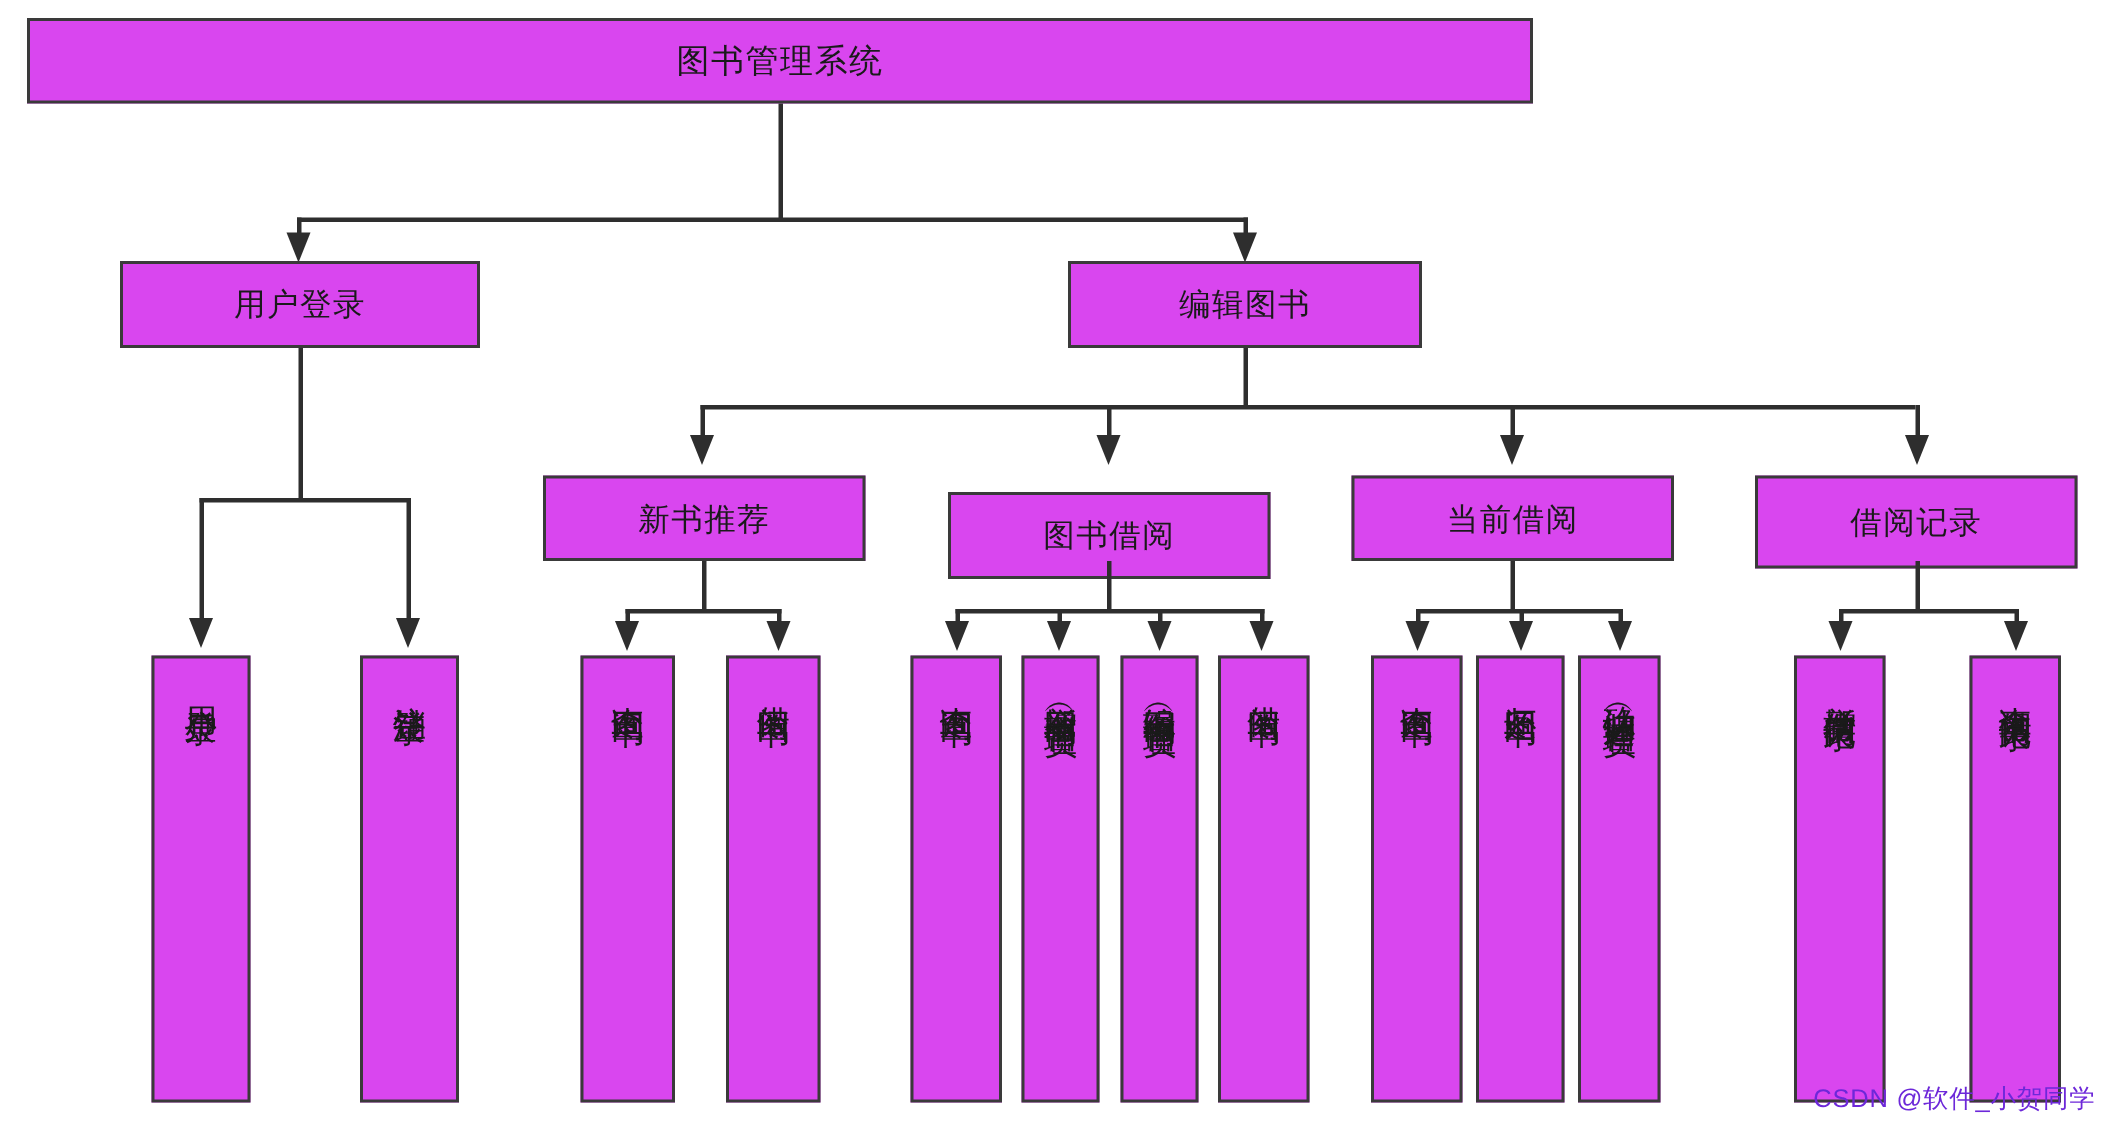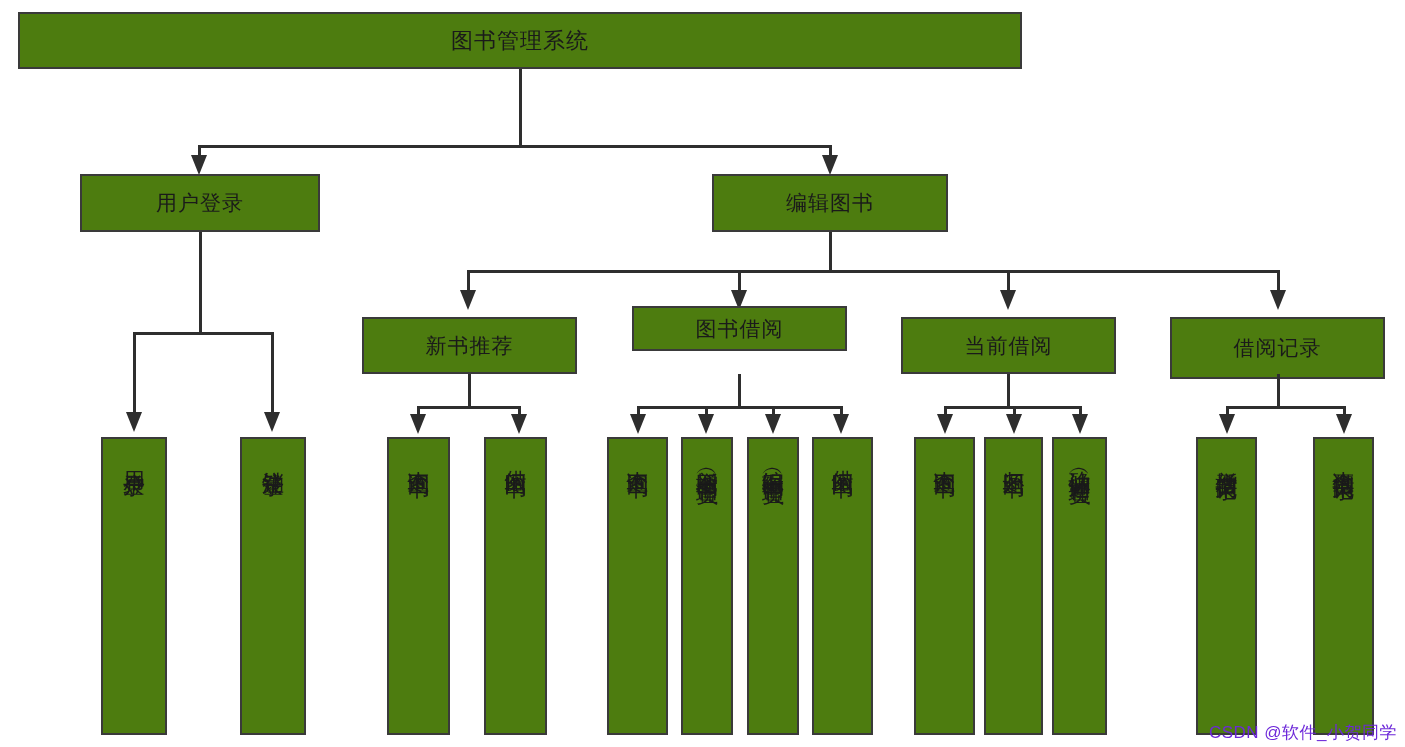--- a/index.html
+++ b/index.html
@@ -14,21 +14,21 @@
     position: relative;
     width: 1405px;
     height: 747px;
     background: #ffffff;
     overflow: hidden;
   }
   
   .node {
     position: absolute;
     box-sizing: border-box;
-    background: #4d7c0f;
+    background: #d946ef;
     border: 2px solid #3a3a3a;
     display: flex;
     align-items: center;
     justify-content: center;
     color: #1a1a1a;
   }
   .node.h-node {
     font-size: 21px;
     letter-spacing: 1px;
   }
@@ -122,21 +122,21 @@
   <div class="ln v" style="left:738px; top:270px; height:22px;"></div>
   <div class="arrow" style="left:731px; top:290px;"></div>
   <div class="ln v" style="left:1007px; top:270px; height:22px;"></div>
   <div class="arrow" style="left:1000px; top:290px;"></div>
   <div class="ln v" style="left:1277px; top:270px; height:22px;"></div>
   <div class="arrow" style="left:1270px; top:290px;"></div>
 
   <div class="node h-node" style="left:362px; top:317px; width:215px; height:57px;">
     <span>新书推荐</span>
   </div>
-  <div class="node h-node" style="left:632px; top:306px; width:215px; height:45px;">
+  <div class="node h-node" style="left:632px; top:328px; width:215px; height:58px;">
     <span>图书借阅</span>
   </div>
   <div class="node h-node" style="left:901px; top:317px; width:215px; height:57px;">
     <span>当前借阅</span>
   </div>
   <div class="node h-node" style="left:1170px; top:317px; width:215px; height:62px;">
     <span>借阅记录</span>
   </div>
 
   <div class="ln v" style="left:468px; top:374px; height:34px;"></div>

